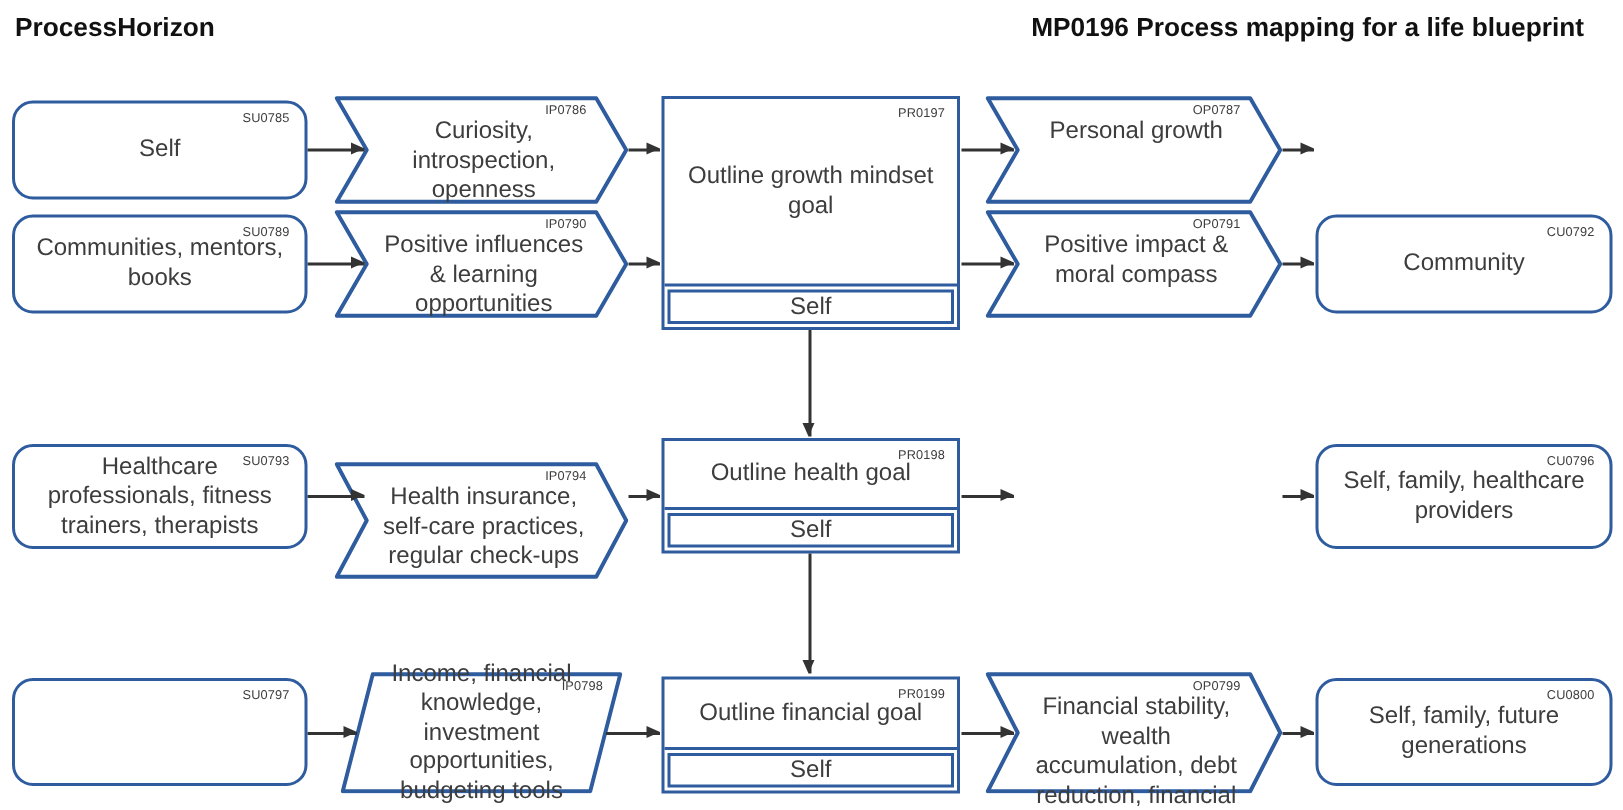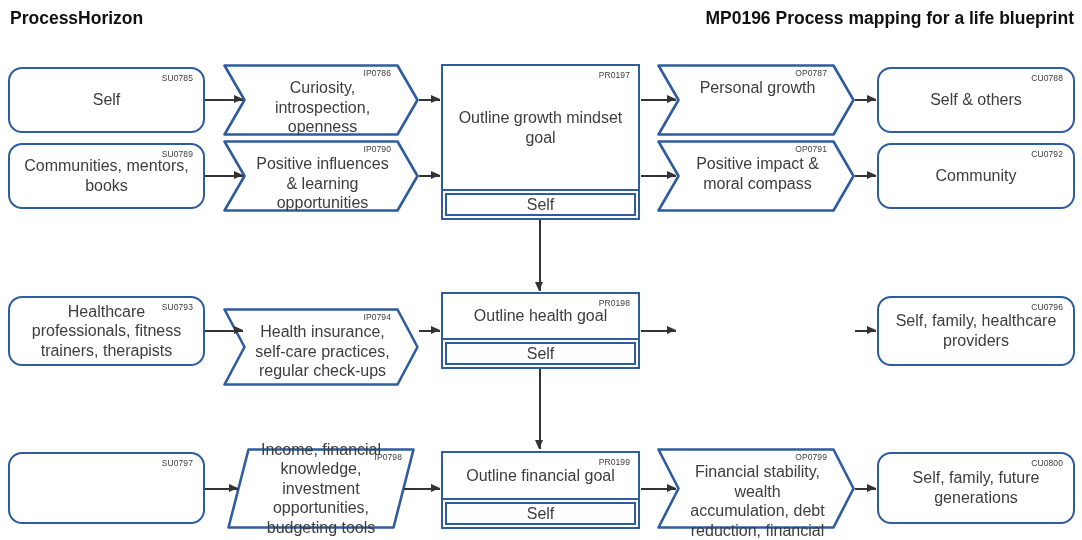--- a/index.html
+++ b/index.html
@@ -6,21 +6,21 @@
     --blue:#2e5c9e;
     --ink:#3d3d3d;
     --arrow:#333333;
   }
   html,body{margin:0;padding:0;background:#fff;}
   body{font-family:"Liberation Sans",sans-serif;}
   .page{position:relative;width:1082px;height:540px;background:#fff;overflow:hidden;}
   .hdr{position:absolute;left:0;top:0;width:1082px;display:flex;justify-content:space-between;align-items:flex-start;}
   .hdr .t{font-size:17.5px;font-weight:bold;color:#111;line-height:1.1;padding-top:9px;}
   .hdr .tl{padding-left:10px;}
-  .hdr .tr{padding-right:8px;}
+  .hdr .tr{padding-right:26px;}
 
   .node{position:absolute;box-sizing:border-box;}
   .rounded{border:2.6px solid var(--blue);border-radius:14px;background:#fff;
            display:flex;align-items:center;justify-content:center;padding:7px 9px;}
   .ntext{font-size:16px;color:var(--ink);text-align:center;line-height:1.22;}
   .nid{position:absolute;top:4px;right:10px;font-size:8.5px;color:var(--ink);letter-spacing:0.1px;}
 
   .chev .shape,.para .shape{position:absolute;left:0;top:0;}
   .chev-text{position:absolute;left:0;right:0;top:0;bottom:0;
              display:flex;justify-content:center;align-items:flex-start;
@@ -72,24 +72,20 @@
   <div class="node chev" style="left:657px;top:64px;width:198px;height:72px">
     <svg class="shape" width="198" height="72">
       <polygon points="1.5,1.5 176.5,1.5 196.5,36 176.5,70.5 1.5,70.5 21.5,36" fill="#ffffff" stroke="#2e5c9e" stroke-width="2.6" stroke-linejoin="round"></polygon>
     </svg>
     <span class="nid">OP0787</span>
     <div class="chev-text">
         <div class="ntext">Personal growth</div>
       </div>
   </div>
 
-  <div class="node rounded" style="left:877px;top:67px;width:198px;height:66px">
-    <span class="nid">CU0788</span>
-    <div class="ntext">Self &amp; others</div>
-  </div>
 
   <div class="node rounded" style="left:8px;top:143px;width:197px;height:66px">
     <span class="nid">SU0789</span>
     <div class="ntext">Communities, mentors, books</div>
   </div>
 
   <div class="node chev" style="left:223px;top:140px;width:196px;height:72px">
     <svg class="shape" width="196" height="72">
       <polygon points="1.5,1.5 174.5,1.5 194.5,36 174.5,70.5 1.5,70.5 21.5,36" fill="#ffffff" stroke="#2e5c9e" stroke-width="2.6" stroke-linejoin="round"></polygon>
     </svg>

